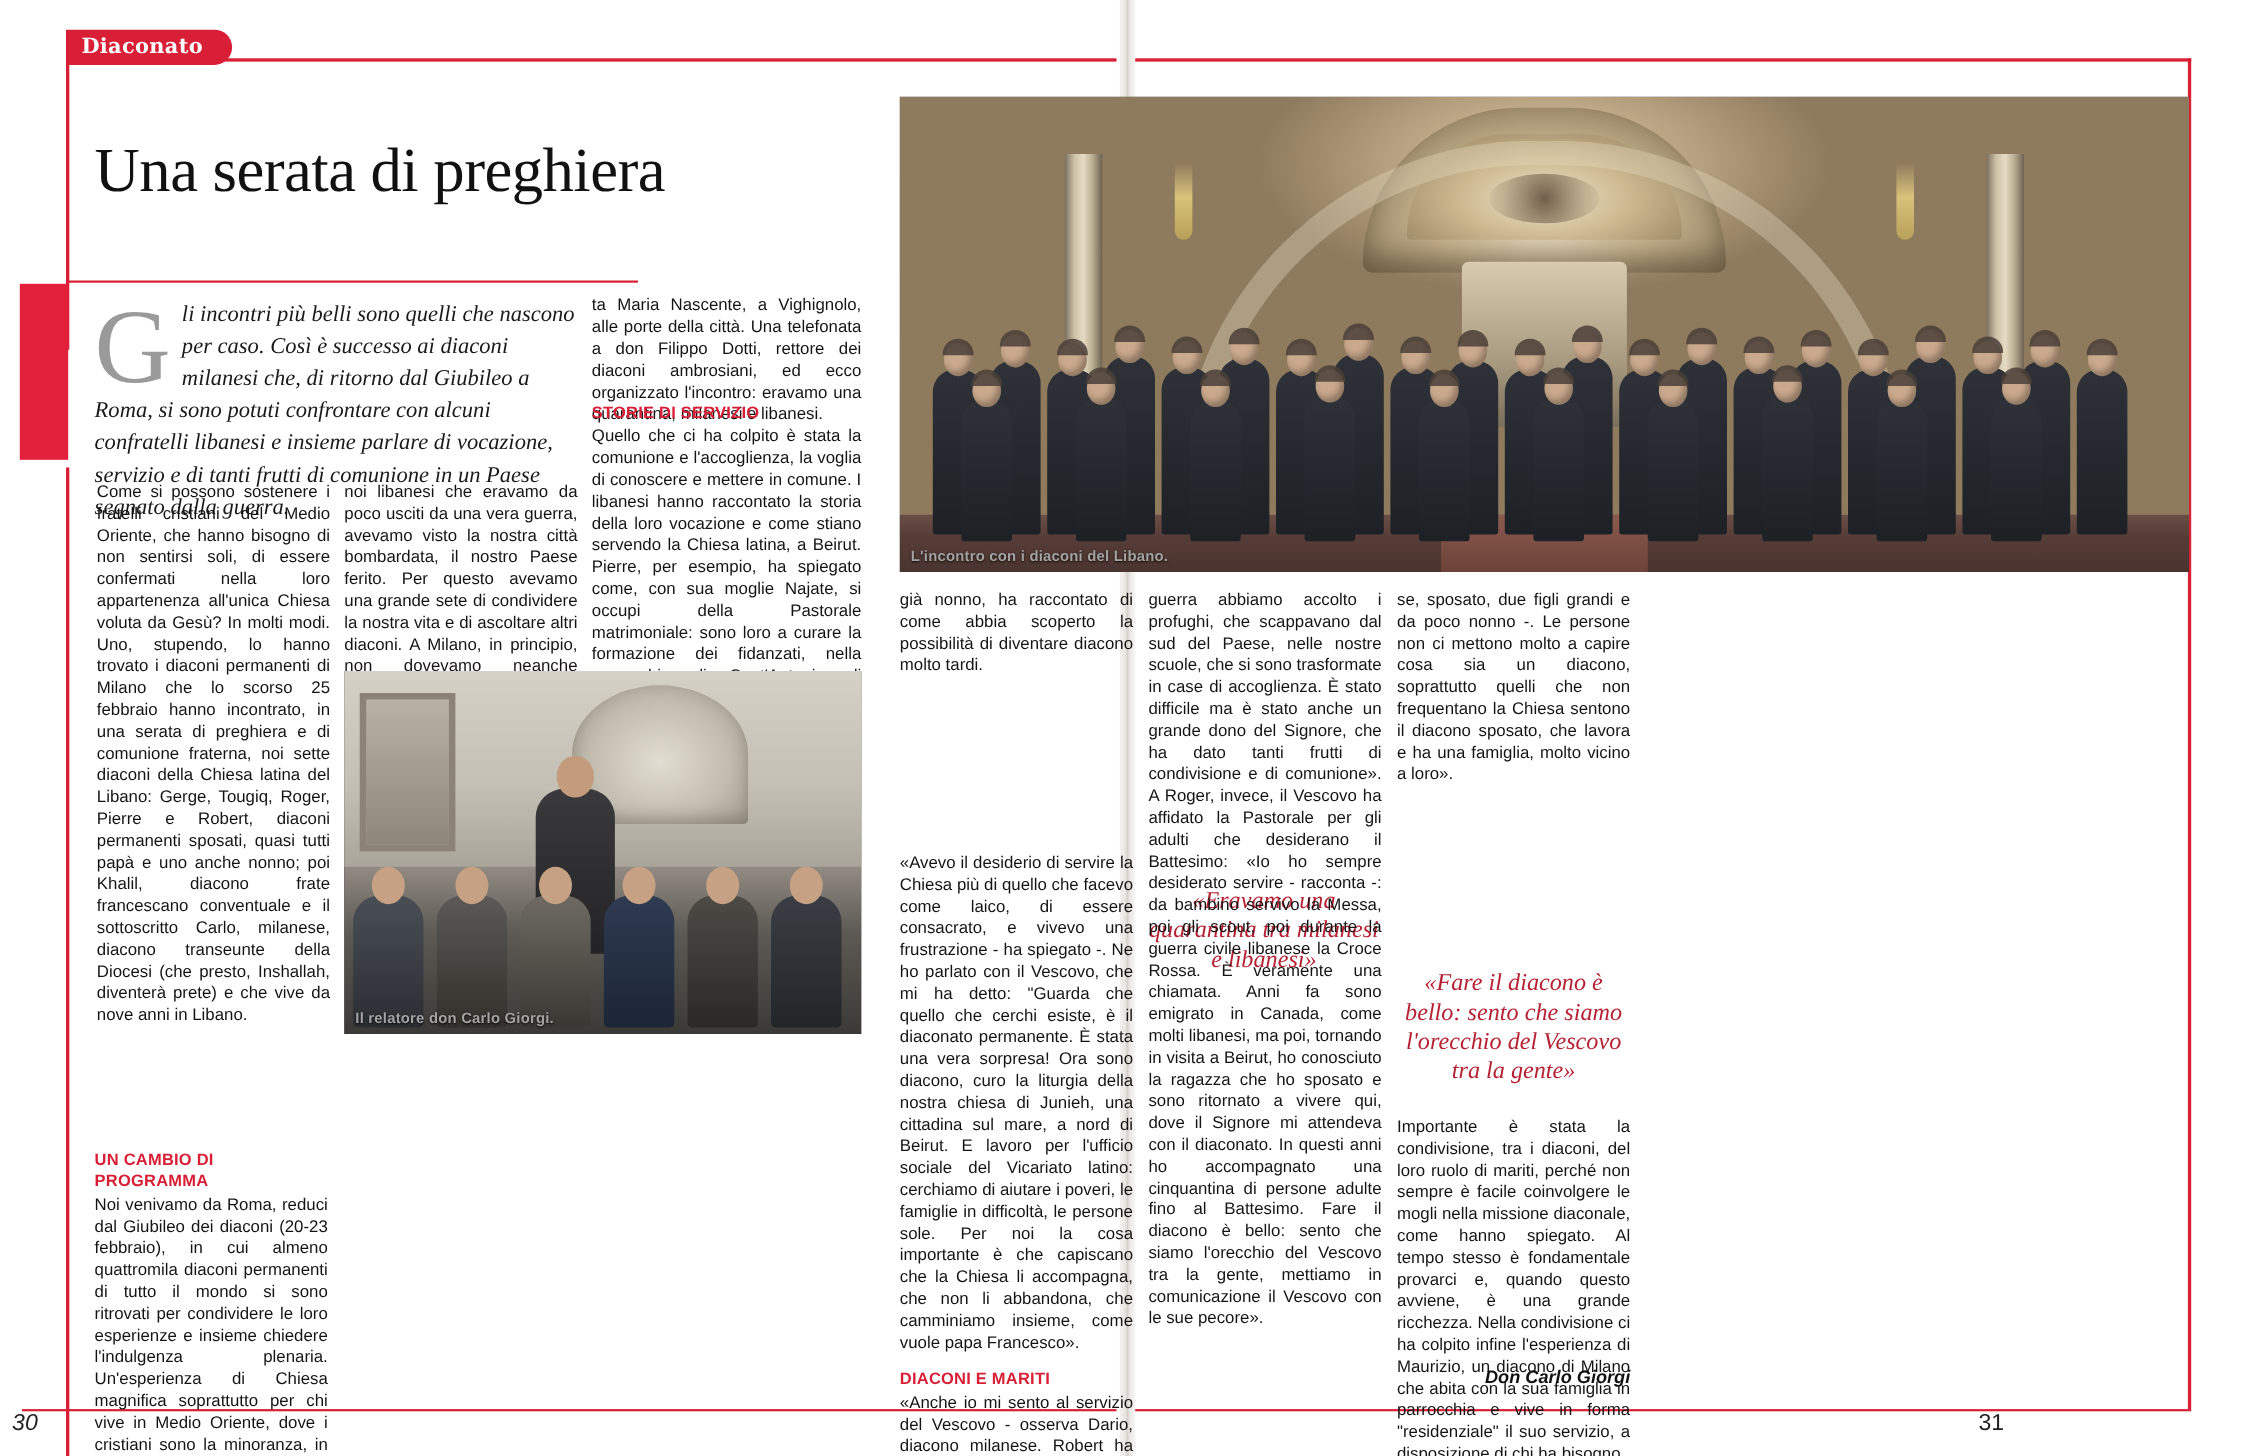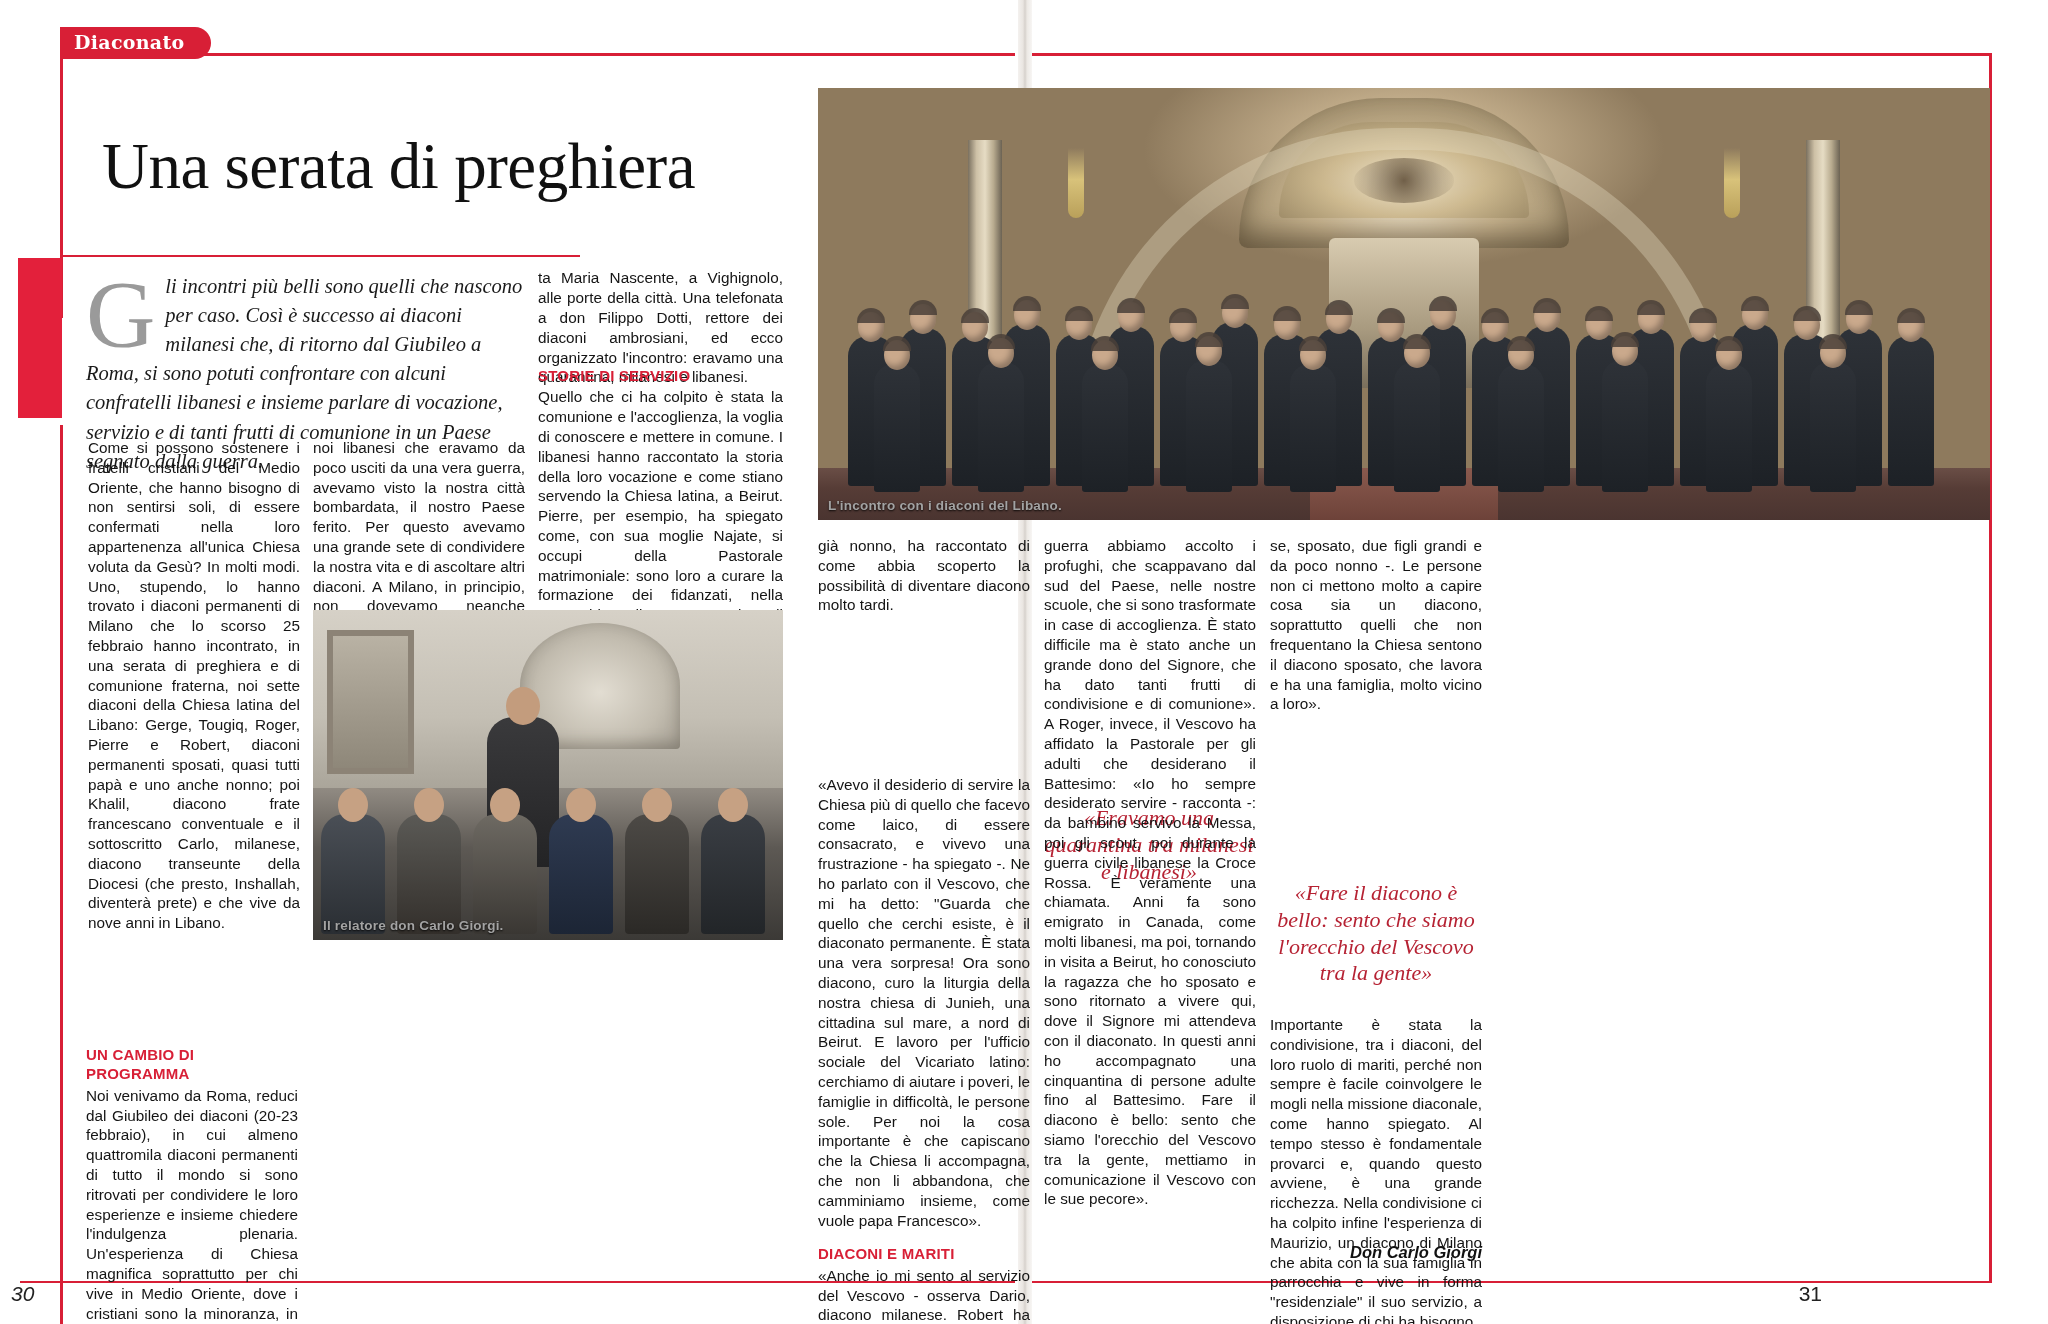--- a/index.html
+++ b/index.html
@@ -41,22 +41,22 @@
     font-weight:bold;font-size:19px;letter-spacing:.3px;
     padding:5px 26px 6px 14px;
     border-radius:0 16px 16px 0;
     line-height:1.1;
   }
 
   
   .headline{
     position:absolute;left:86px;top:88px;width:900px;
     font-family:"Liberation Serif", serif;
-    font-size:65px;line-height:1.06;color:#111111;
-    letter-spacing:-0.5px;font-weight:400;margin-left:16px;
+    font-size:57px;line-height:1.06;color:#111111;
+    letter-spacing:-0.5px;font-weight:400;
   }
   .headline span{display:block;}
 
   
   .red-tab{position:absolute;left:18px;top:258px;width:44px;height:160px;background:#e3203b;}
 
   
   .standfirst{
     position:absolute;left:86px;top:272px;width:440px;
     font-family:"Liberation Serif", serif;

